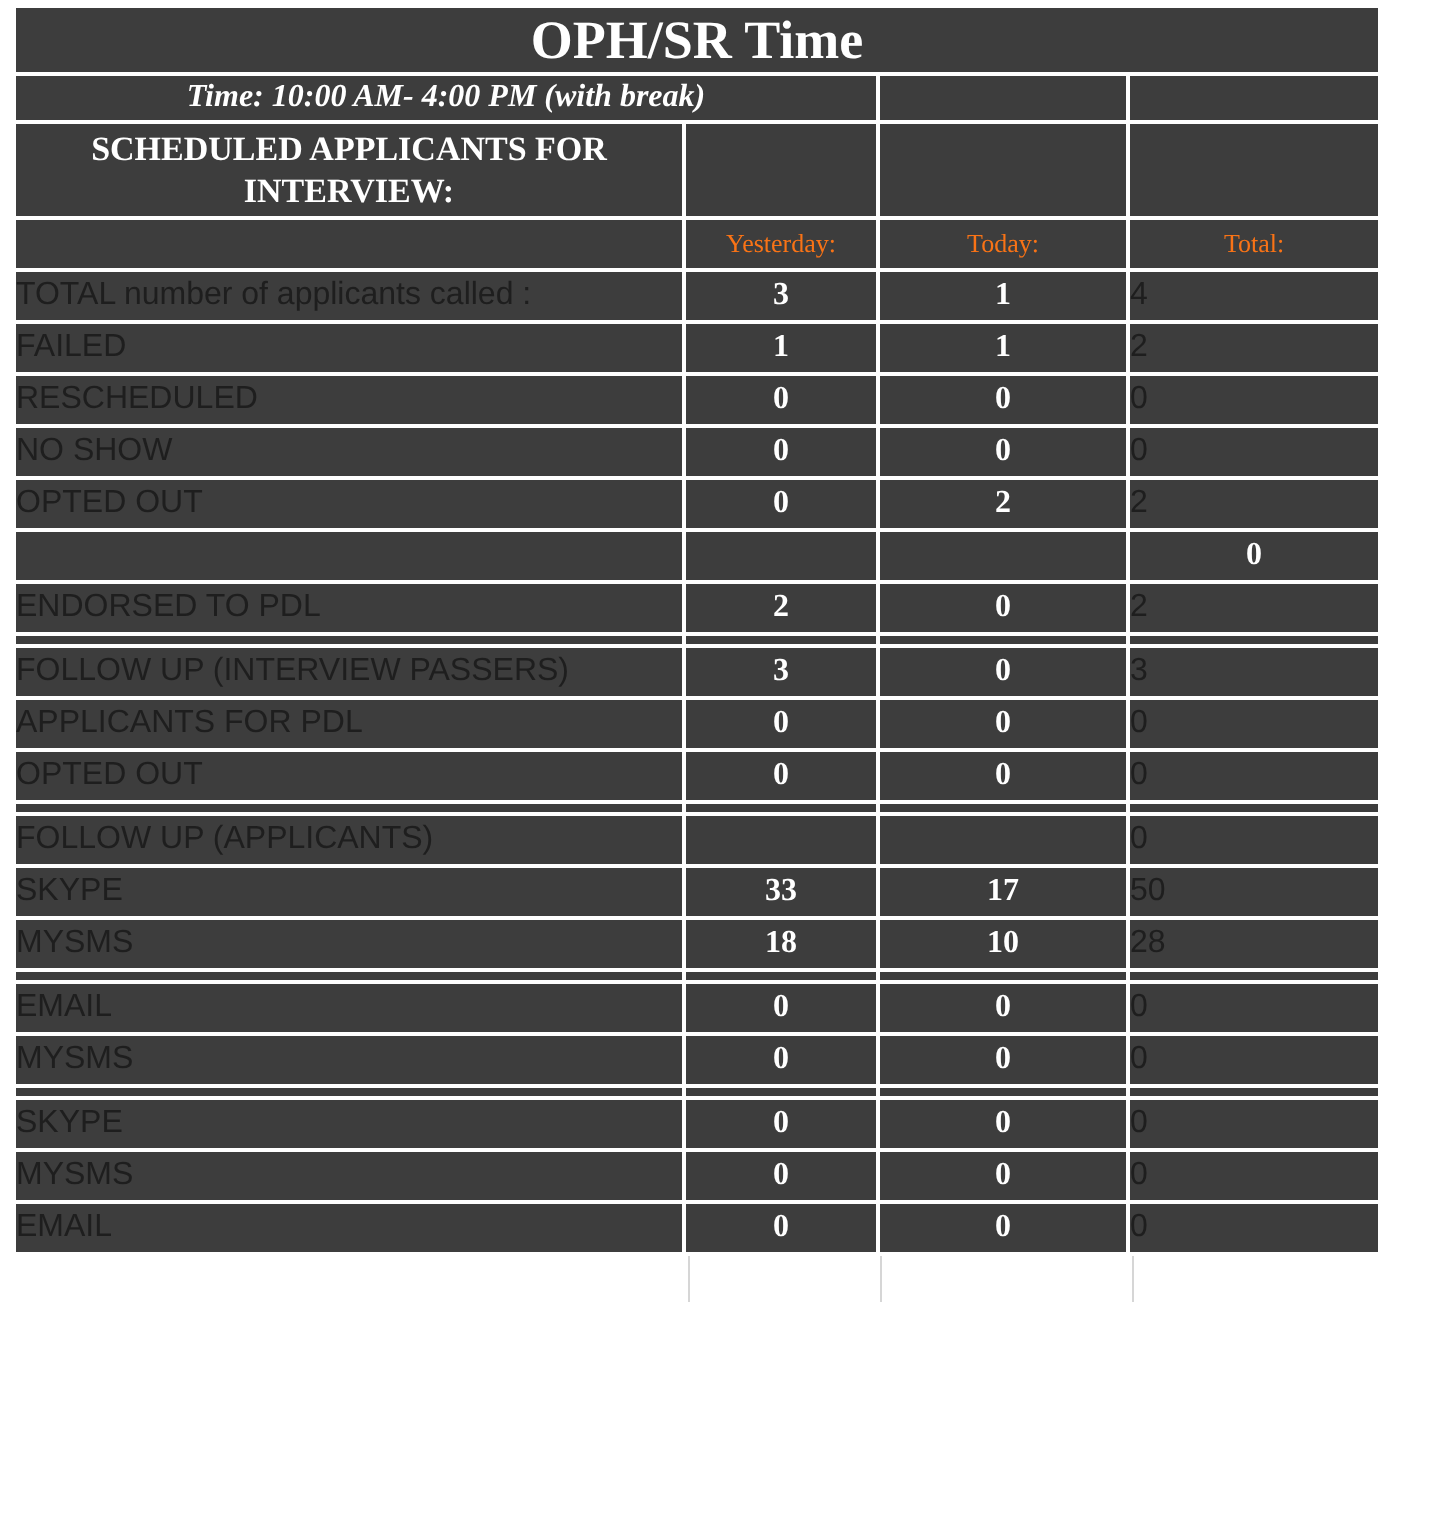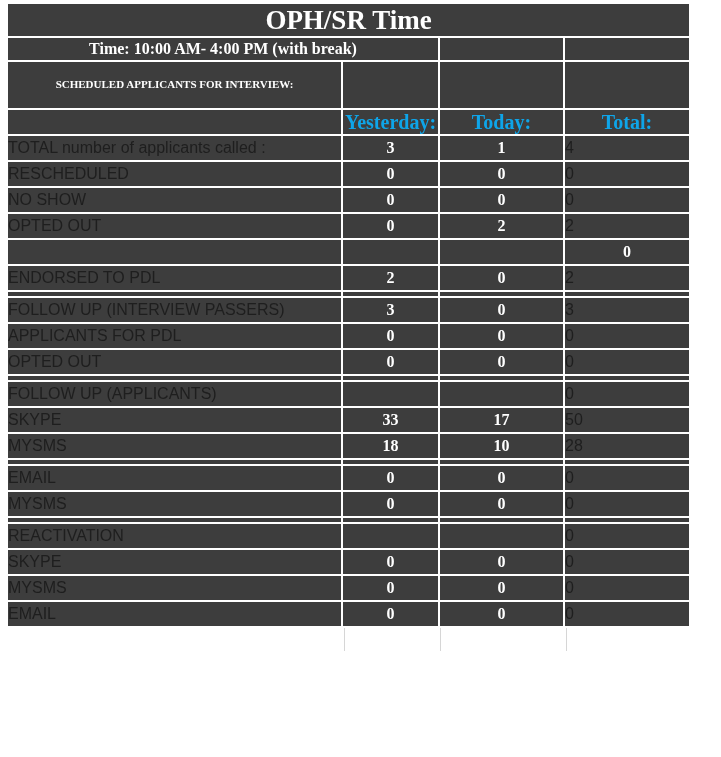--- a/index.html
+++ b/index.html
@@ -31,39 +31,40 @@
     text-align: center;
   }
   
   td.time {
     height: 22px;
     color: #ffffff;
     font-family: "Liberation Serif", serif;
     font-weight: bold;
     font-size: 16px;
     text-align: center;
+    font-style: italic;
   }
   
   td.section {
     height: 46px;
     color: #ffffff;
     font-family: "Liberation Serif", serif;
     font-weight: bold;
-    font-size: 11px;
+    font-size: 17px;
     text-align: center;
     padding: 0 30px;
     line-height: 1.25;
   }
   
   td.hdr {
     height: 24px;
-    color: #0ea5e9;
-    font-family: "Liberation Serif", serif;
-    font-weight: bold;
-    font-size: 20px;
+    color: #f97316;
+    font-family: "Liberation Serif", serif;
+    font-weight: normal;
+    font-size: 13px;
     text-align: center;
   }
   
   tr.data td { height: 24px; }
   td.lbl {
     font-family: "Liberation Sans", sans-serif;
     color: #1e1e1e;
     font-size: 16px;
     text-align: left;
     padding-left: 3px;
@@ -145,20 +146,26 @@
   </tr>
   </tbody>
     <tbody id="rows-body">
       <tr class="data">
         <td class="lbl">TOTAL number of applicants called :</td>
         <td class="val">3</td>
         <td class="val">1</td>
         <td class="tot">4</td>
       </tr>
       <tr class="data">
+        <td class="lbl">FAILED</td>
+        <td class="val">1</td>
+        <td class="val">1</td>
+        <td class="tot">2</td>
+      </tr>
+      <tr class="data">
         <td class="lbl">RESCHEDULED</td>
         <td class="val">0</td>
         <td class="val">0</td>
         <td class="tot">0</td>
       </tr>
       <tr class="data">
         <td class="lbl">NO SHOW</td>
         <td class="val">0</td>
         <td class="val">0</td>
         <td class="tot">0</td>
@@ -245,26 +252,20 @@
         <td class="lbl">MYSMS</td>
         <td class="val">0</td>
         <td class="val">0</td>
         <td class="tot">0</td>
       </tr>
       <tr class="sep">
         <td></td>
         <td></td>
         <td></td>
         <td></td>
-      </tr>
-      <tr class="data">
-        <td class="lbl">REACTIVATION</td>
-        <td class="val"></td>
-        <td class="val"></td>
-        <td class="tot">0</td>
       </tr>
       <tr class="data">
         <td class="lbl">SKYPE</td>
         <td class="val">0</td>
         <td class="val">0</td>
         <td class="tot">0</td>
       </tr>
       <tr class="data">
         <td class="lbl">MYSMS</td>
         <td class="val">0</td>

